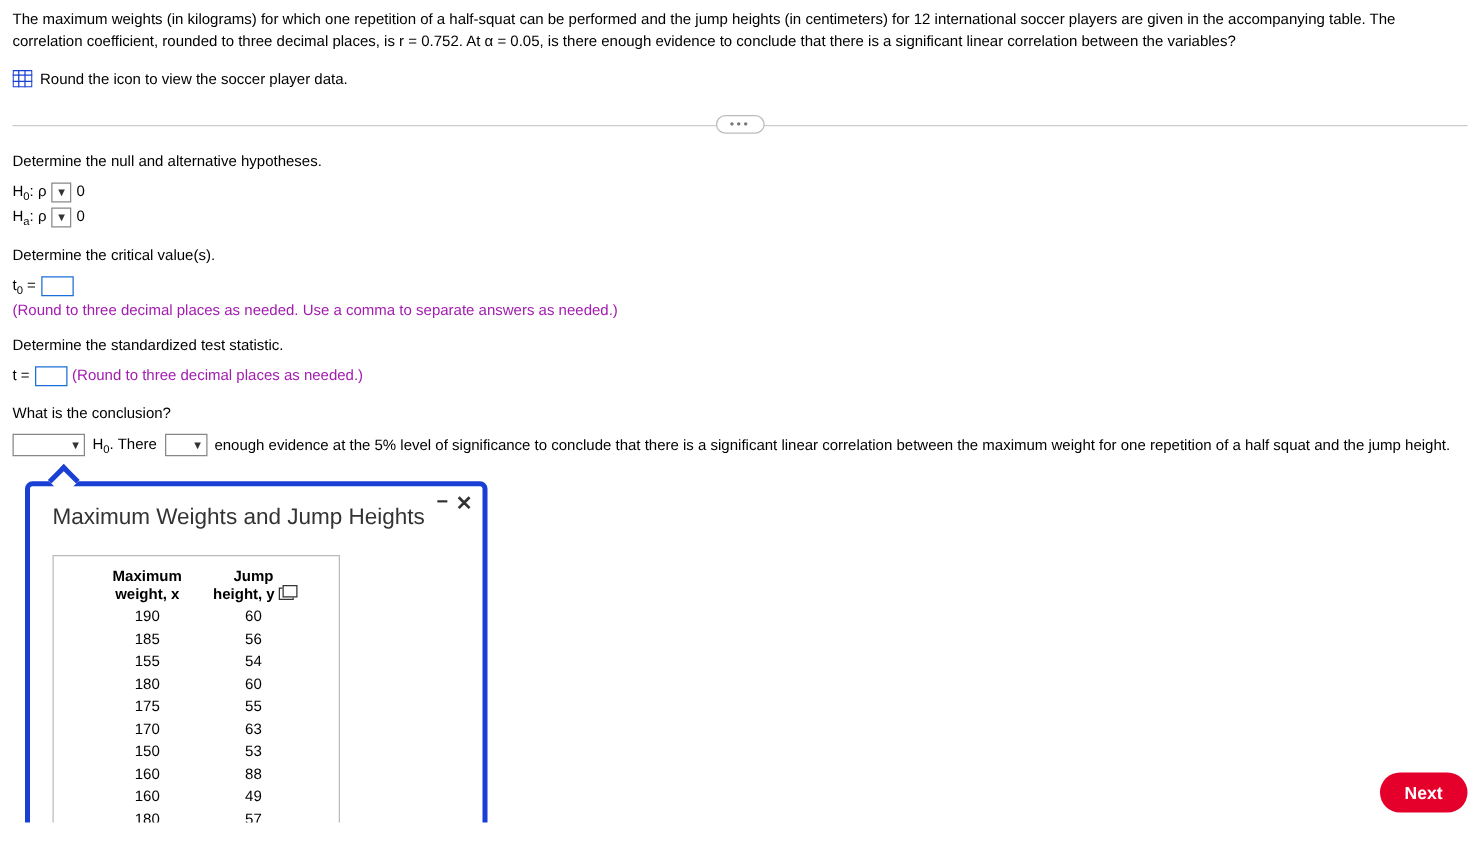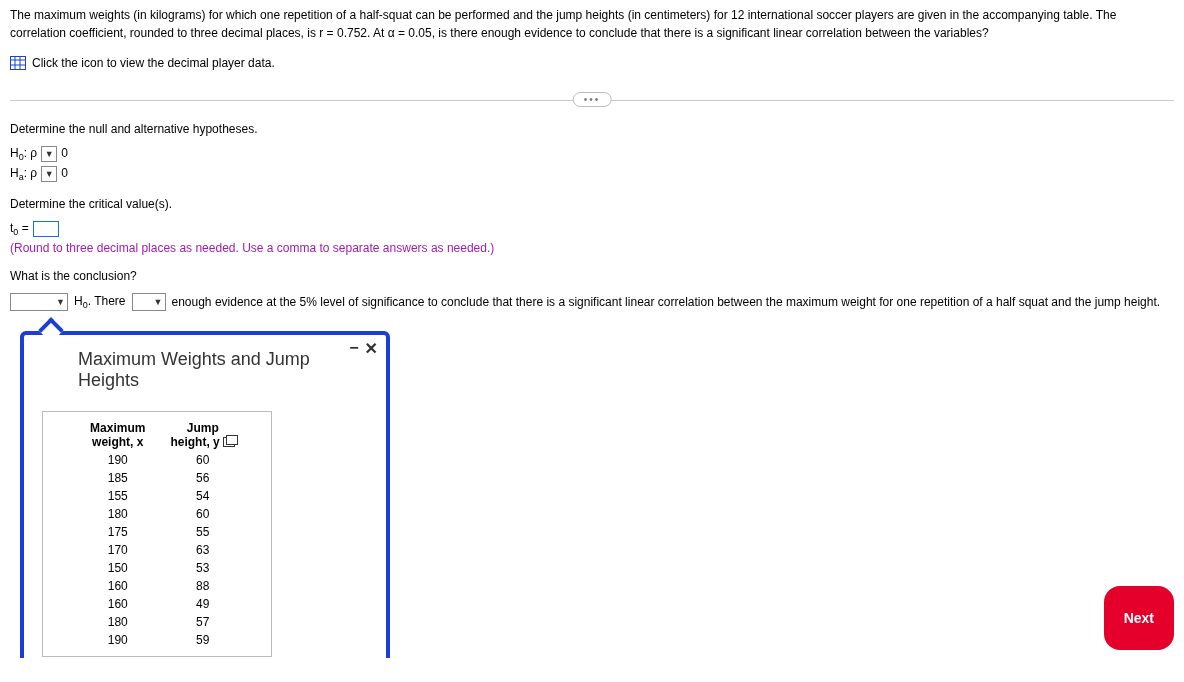--- a/index.html
+++ b/index.html
@@ -15,47 +15,47 @@
 .row { display: flex; align-items: flex-start; gap: 4px; margin: 4px 0; }
 .hlabel { font-size: 12px; }
 .sub { font-size: 9px; vertical-align: sub; }
 .dd { width: 16px; height: 16px; border: 1px solid #888; display: inline-flex; align-items: center; justify-content: center; font-size: 9px; color: #333; cursor: pointer; background: #fff; }
 .dd-wide { width: 58px; height: 18px; border: 1px solid #888; display: inline-flex; align-items: center; justify-content: flex-end; font-size: 9px; color: #333; cursor: pointer; background: #fff; padding-right: 2px; }
 .inputbox { width: 26px; height: 16px; border: 1px solid #1a6ed8; display: inline-block; }
 .blue { color: #a21caf; }
 .conclusion-row { display: flex; align-items: center; gap: 6px; flex-wrap: wrap; }
 .popup { position: relative; margin: 20px 0 0 10px; width: 370px; border: 4px solid #1a3fd4; border-radius: 6px; padding: 14px 18px 14px; background: #fff; }
 .popup::before { content:''; position:absolute; left:18px; top:-14px; width:14px; height:14px; background:#fff; border-top:4px solid #1a3fd4; border-left:4px solid #1a3fd4; transform: rotate(45deg); }
-.popup-title { font-size: 18px; font-weight: normal; color: #333; margin-bottom: 20px; margin-left: 36px; }
+.popup-title { font-size: 18px; font-weight: normal; color: #333; margin-bottom: 20px; }
 .popup-ctrls { position: absolute; top: 4px; right: 8px; display: flex; gap: 6px; }
 .popup-ctrls span { cursor: pointer; font-size: 16px; font-weight: bold; color: #333; }
 .data-table-wrap { border: 1px solid #bbb; padding: 6px 28px 6px 28px; }
 .data-table { width: 100%; font-size: 12px; }
 .data-table th { font-weight: bold; padding: 1px 4px; }
 .data-table td { text-align: center; padding: 1px 4px; }
 .copy-icon { display: inline-block; width: 12px; height: 10px; border: 1px solid #333; position: relative; top: 1px; cursor: pointer; }
 .copy-icon::after{content:'';position:absolute;left:2px;top:-3px;width:10px;height:8px;border:1px solid #333;background:#fff;}
-.next-btn { position: absolute; right: 10px; bottom: 8px; background: #e4002b; color: #fff; font-weight: bold; border: none; border-radius: 16px; padding: 24px 20px; font-size: 14px; cursor: pointer; }
+.next-btn { position: absolute; right: 10px; bottom: 8px; background: #e4002b; color: #fff; font-weight: bold; border: none; border-radius: 16px; padding: 8px 20px; font-size: 14px; cursor: pointer; }
 .page-wrap { position: relative; height: 658px; }
 </style>
 </head>
 <body>
 
 <div class="page-wrap">
 <div class="content">
   <div class="prompt">The maximum weights (in kilograms) for which one repetition of a half-squat can be performed and the jump heights (in centimeters) for 12 international soccer players are given in the accompanying table. The correlation coefficient, rounded to three decimal places, is r = 0.752. At α = 0.05, is there enough evidence to conclude that there is a significant linear correlation between the variables?</div>
   <div class="data-link">
     <svg width="16" height="14">
           <rect x="0.5" y="0.5" width="15" height="13" fill="none" stroke="#1a3fd4"></rect>
           <line x1="0" y1="4" x2="16" y2="4" stroke="#1a3fd4"></line>
           <line x1="0" y1="9" x2="16" y2="9" stroke="#1a3fd4"></line>
           <line x1="5" y1="0" x2="5" y2="14" stroke="#1a3fd4"></line>
           <line x1="10" y1="0" x2="10" y2="14" stroke="#1a3fd4"></line>
         </svg>
-    <span>Click the icon to view the decimal player data.</span>
+    <span>Round the icon to view the soccer player data.</span>
   </div>
 
   <div class="hr-wrap">
         <hr>
         <div class="ellipsis">•••</div>
       </div>
 
   <div class="section">
     <div>Determine the null and alternative hypotheses.</div>
     <div class="row" style="margin-top:10px">
@@ -72,20 +72,28 @@
 
   <div class="section">
     <div>Determine the critical value(s).</div>
     <div class="row" style="margin-top:10px">
       <span><span>t</span><span class="sub">0</span><span> = </span></span>
       <span class="inputbox"></span>
     </div>
     <div class="blue">(Round to three decimal places as needed. Use a comma to separate answers as needed.)</div>
   </div>
 
+  <div class="section">
+    <div>Determine the standardized test statistic.</div>
+    <div class="row" style="margin-top:10px">
+      <span>t = </span>
+      <span class="inputbox"></span>
+      <span class="blue">(Round to three decimal places as needed.)</span>
+    </div>
+  </div>
 
   <div class="section">
     <div>What is the conclusion?</div>
     <div class="conclusion-row" style="margin-top:10px">
       <span class="dd-wide">▼</span>
       <span><span>H</span><span class="sub">0</span><span>. There</span></span>
       <span class="dd-wide" style="width:34px">▼</span>
       <span>enough evidence at the 5% level of significance to conclude that there is a significant linear correlation between the maximum weight for one repetition of a half squat and the jump height.</span>
     </div>
   </div>

